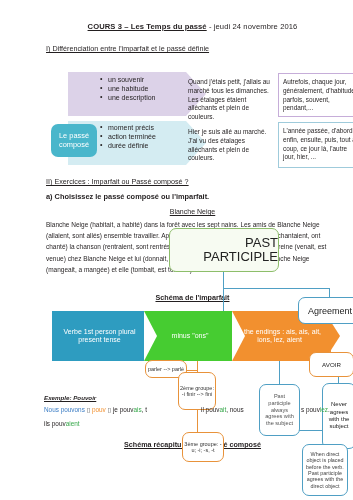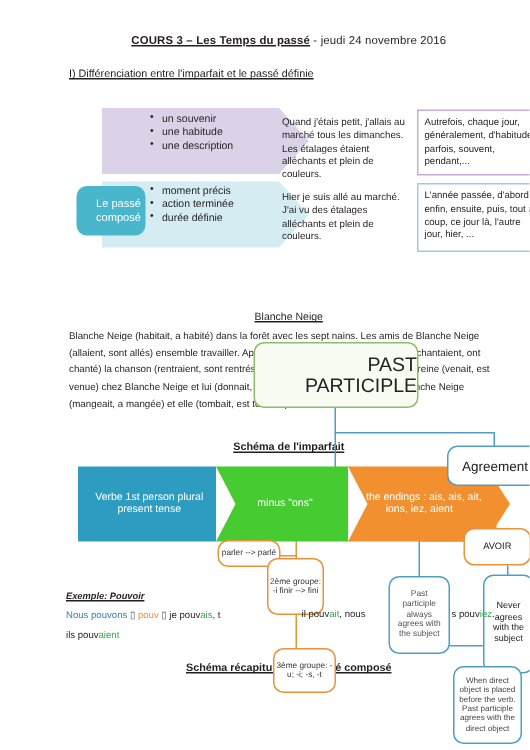--- a/index.html
+++ b/index.html
@@ -43,21 +43,21 @@
   .bold-center.schema1{top:293px;}
   .bold-center.schema2{top:440px;}
 
   
   .tagbox{
     position:absolute;border-radius:7px;color:#ffffff;
     display:flex;align-items:center;justify-content:center;text-align:center;
     font-size:7.4px;line-height:1.15;padding:2px 3px;box-sizing:border-box;
   }
   .tag-imp{left:35px;top:76px;width:46px;height:35px;background:#7B4F9D;}
-  .tag-pc{left:35px;top:124px;width:46px;height:33px;background:#49B6CB;text-align:right;}
+  .tag-pc{left:35px;top:124px;width:46px;height:33px;background:#49B6CB;}
 
   .arrowband{position:absolute;}
   .arrowband .body{position:absolute;left:0;top:0;height:100%;}
   .arrowband .head{
     position:absolute;top:0;width:0;height:0;
     border-top:solid transparent;border-bottom:solid transparent;
   }
   .band-imp{left:52px;top:72px;width:138px;height:44px;}
   .band-imp .body{width:118px;background:#DCD2E8;}
   .band-imp .head{left:118px;border-top-width:22px;border-bottom-width:22px;border-left:20px solid #DCD2E8;}
@@ -211,20 +211,22 @@
   </div>
   <div class="tagbox tag-pc">Le passé composé</div>
   <ul class="bullets bul-pc">
     <li>moment précis</li>
     <li>action terminée</li>
     <li>durée définie</li>
   </ul>
   <div class="exampletext ex-pc">Hier je suis allé au marché. J'ai vu des étalages alléchants et plein de couleurs.</div>
   <div class="wordbox wb-pc">L'année passée, d'abord, enfin, ensuite, puis, tout à coup, ce jour là, l'autre jour, hier, ...</div>
 
+  <div class="sec-head s2">II) Exercices : Imparfait ou Passé composé ?</div>
+  <div class="sub-head">a) Choisissez le passé composé ou l'imparfait.</div>
   <div class="center-head bn">Blanche Neige</div>
   <div class="para">Blanche Neige (habitait, a habité) dans la forêt avec les sept nains. Les amis de Blanche Neige (allaient, sont allés) ensemble travailler. Après une longue journée de travail, ils (chantaient, ont chanté) la chanson (rentraient, sont rentrés) à la maison. Un jour, une méchante reine (venait, est venue) chez Blanche Neige et lui (donnait, a donné) une jolie pomme rouge. Blanche Neige (mangeait, a mangée) et elle (tombait, est tombée).</div>
 
   <div class="bold-center schema1">Schéma de l'imparfait</div>
   <div class="bold-center schema2">Schéma récapitulatif du passé composé</div>
 
   <div class="ln v" style="left:207px;top:272px;height:40px;"></div>
   <div class="ln h" style="left:207px;top:288px;width:107px;"></div>
   <div class="ln v" style="left:313px;top:288px;height:12px;"></div>
   <div class="ln orange v" style="left:314px;top:326px;height:27px;"></div>

